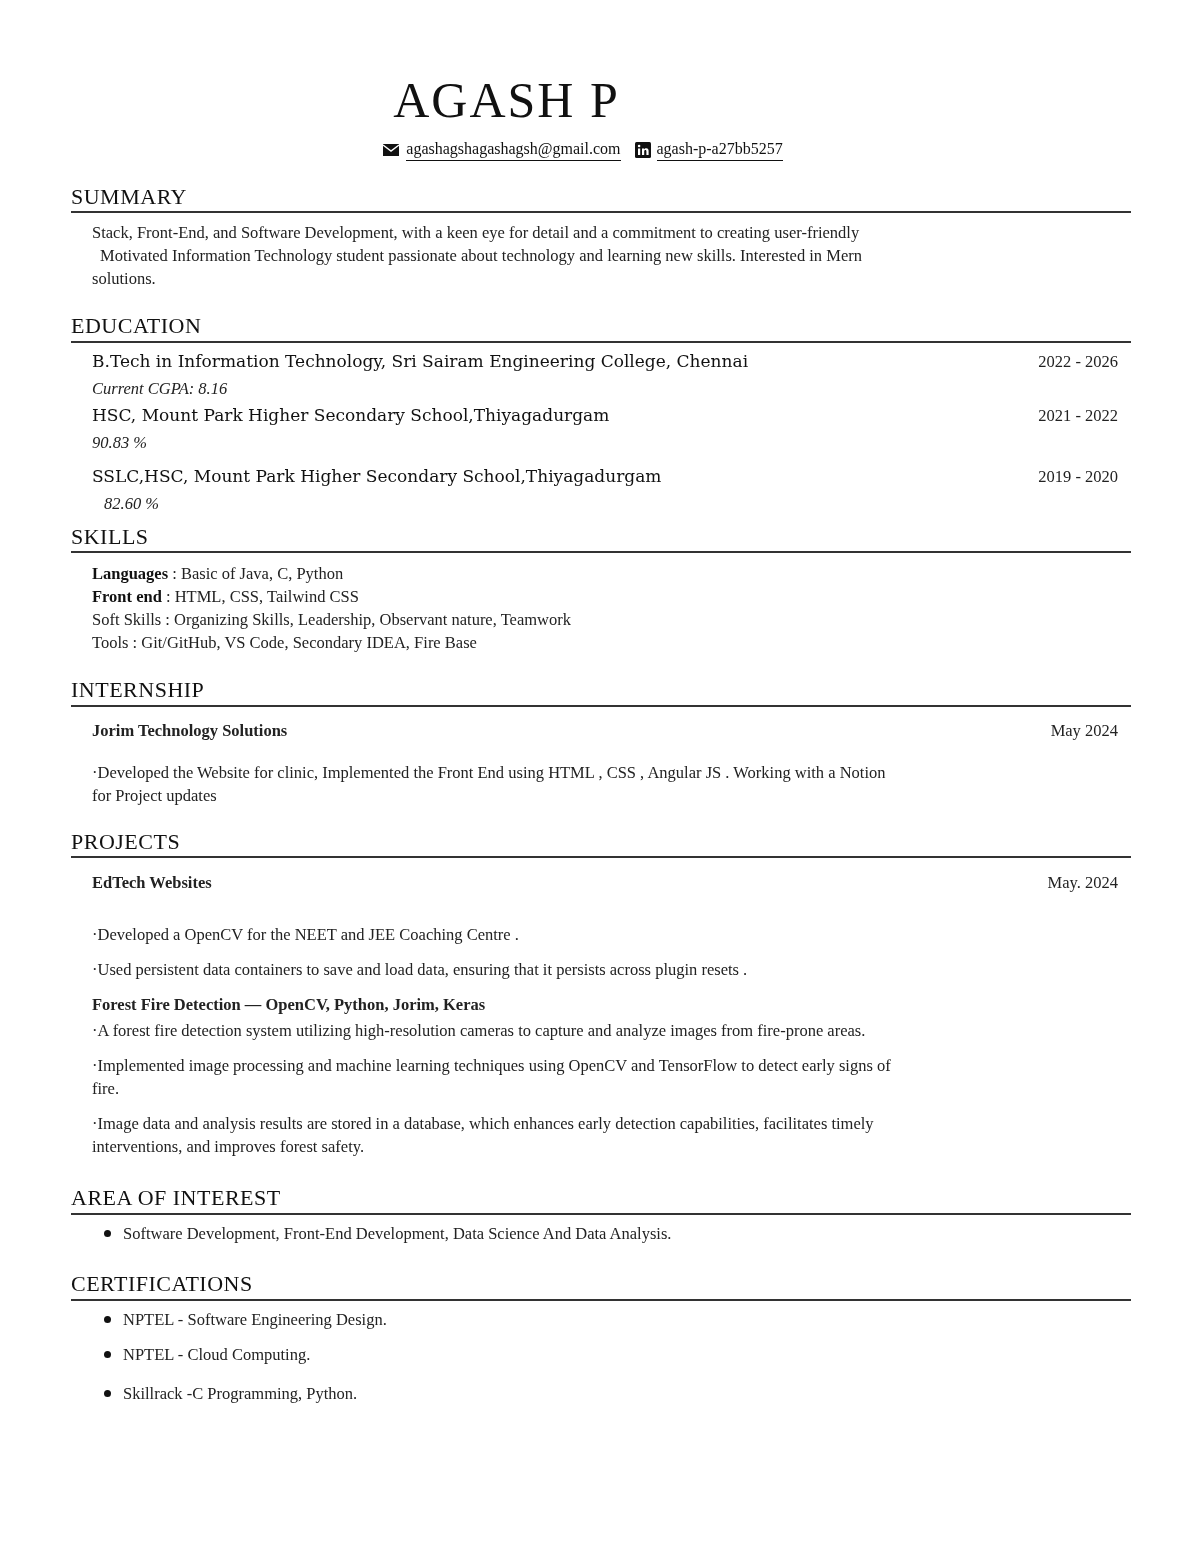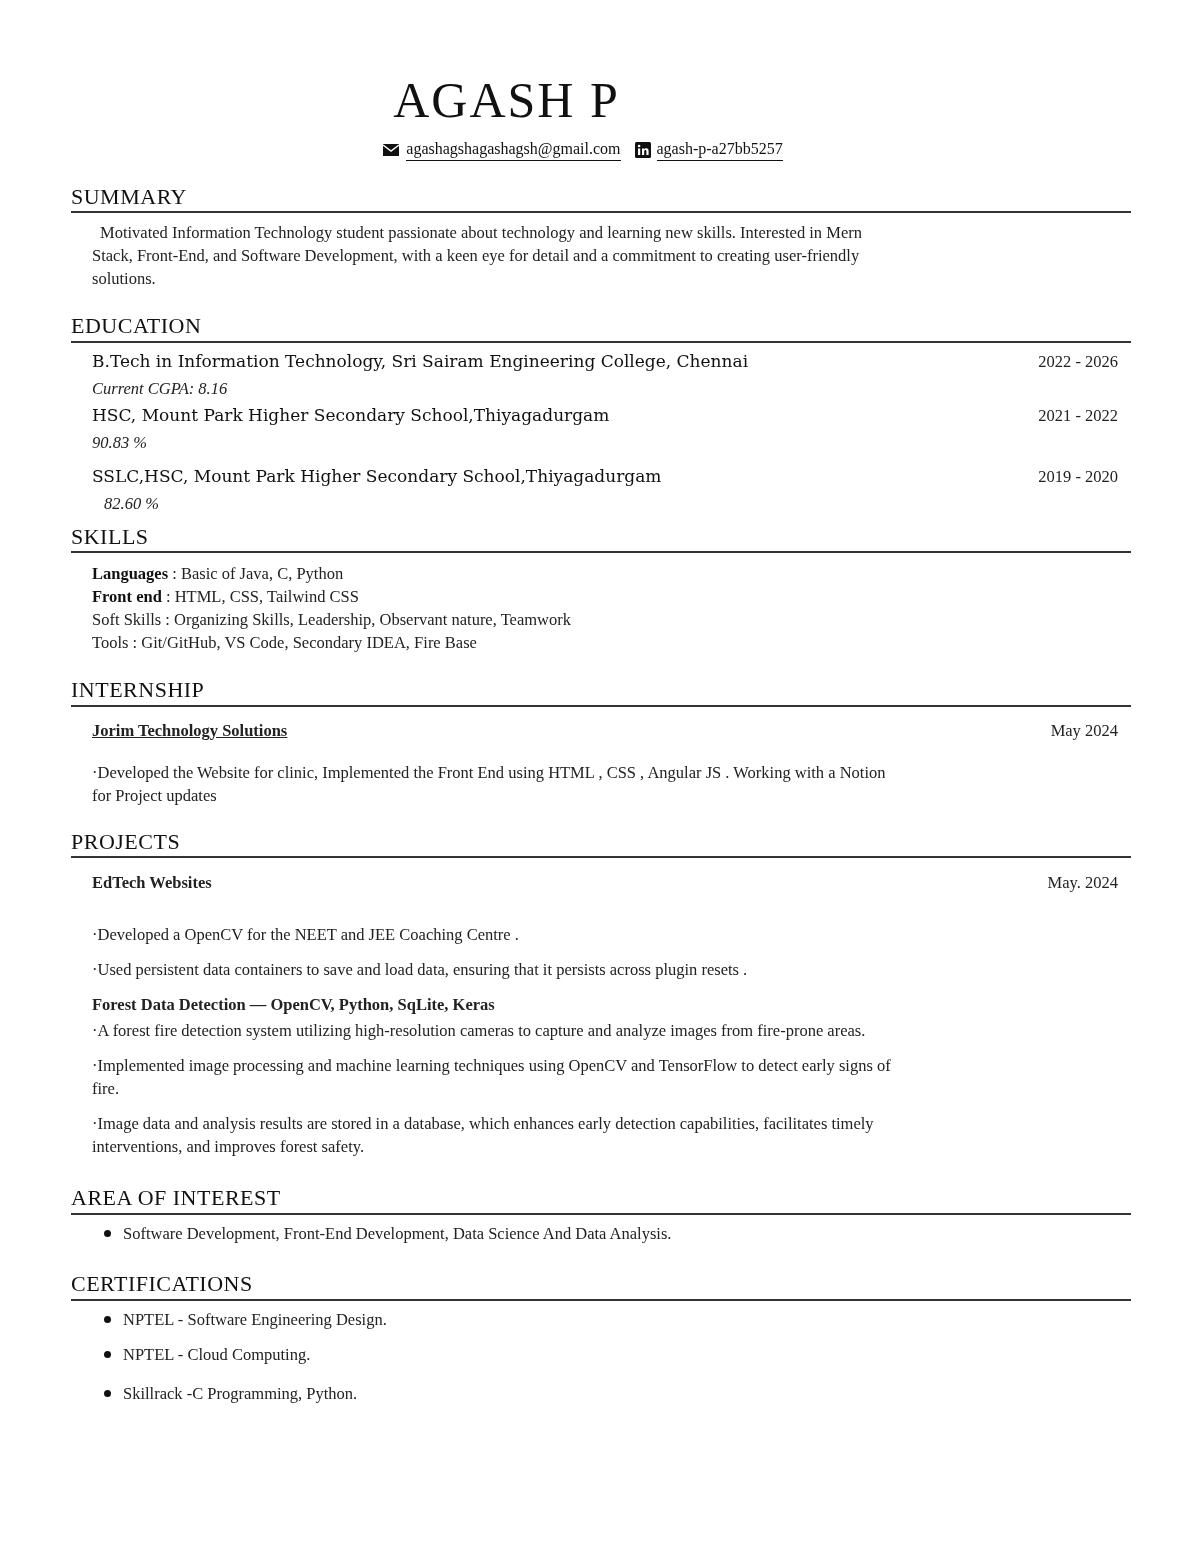--- a/index.html
+++ b/index.html
@@ -30,21 +30,21 @@
       left: 71px;
       font-family: "Liberation Serif", serif;
       font-size: 22px; line-height: 26px; letter-spacing: 0.5px;
       color: #111;
     }
     .rule { left: 71px; width: 1060px; height: 2px; background: #333; }
     .txt {
       font-family: "Liberation Serif", serif;
       font-size: 16.5px; line-height: 23px; color: #222;
     }
-    .bold { font-weight: bold; text-decoration: underline; }
+    .bold { font-weight: bold; }
     .edu-title { font-family: "DejaVu Serif", serif; font-size: 17px; line-height: 22px; color: #111; }
     .italic { font-style: italic; }
     .right { right: 82px; text-align: right; }
     .bullet-dot {
       display: inline-block; width: 7px; height: 7px; border-radius: 50%;
       background: #111; margin-right: 12px; vertical-align: middle; position: relative; top: -2px;
     }
     .label-b { font-weight: bold; color: #111; }
   </style>
 </head>
@@ -66,22 +66,22 @@
       <circle cx="4.1" cy="4" r="1.3" fill="#fff"></circle>
       <path d="M7 6.5h2.1v1c.4-.7 1.2-1.2 2.2-1.2 1.7 0 2.3 1.1 2.3 2.8V13h-2.2V9.5c0-.9-.2-1.5-1-1.5-.9 0-1.2.6-1.2 1.5V13H7z" fill="#fff"></path>
     </svg>
     <a>agash-p-a27bb5257</a>
   </span>
 </div>
 
 <div class="abs sec-title" style="top:184px">SUMMARY</div>
 <div class="abs rule" style="top:211px"></div>
 <div class="abs txt" style="left:92px; top:221px; width:1040px;">
+  <div>Stack, Front-End, and Software Development, with a keen eye for detail and a commitment to creating user-friendly</div>
   <div style="padding-left:8px">Motivated Information Technology student passionate about technology and learning new skills. Interested in Mern</div>
-  <div>Stack, Front-End, and Software Development, with a keen eye for detail and a commitment to creating user-friendly</div>
   <div>solutions.</div>
 </div>
 
 <div class="abs sec-title" style="top:313px">EDUCATION</div>
 <div class="abs rule" style="top:341px"></div>
 
 <div class="abs edu-title" style="left:92px; top:350px">B.Tech in Information Technology, Sri Sairam Engineering College, Chennai</div>
 <div class="abs txt right" style="top:350px">2022 - 2026</div>
 <div class="abs txt italic" style="left:92px; top:377px">Current CGPA: 8.16</div>
 
@@ -111,21 +111,21 @@
   <div>for Project updates</div>
 </div>
 
 <div class="abs sec-title" style="top:829px">PROJECTS</div>
 <div class="abs rule" style="top:856px"></div>
 <div class="abs txt" style="left:92px; top:871px; font-weight:600">EdTech Websites</div>
 <div class="abs txt right" style="top:871px">May. 2024</div>
 <div class="abs txt" style="left:92px; top:923px">·Developed a OpenCV for the NEET and JEE Coaching Centre .</div>
 <div class="abs txt" style="left:92px; top:958px">·Used persistent data containers to save and load data, ensuring that it persists across plugin resets .</div>
 
-<div class="abs txt" style="left:92px; top:993px; font-weight:600">Forest Data Detection — OpenCV, Python, SqLite, Keras</div>
+<div class="abs txt" style="left:92px; top:993px; font-weight:600">Forest Fire Detection — OpenCV, Python, Jorim, Keras</div>
 <div class="abs txt" style="left:92px; top:1019px">·A forest fire detection system utilizing high-resolution cameras to capture and analyze images from fire-prone areas.</div>
 <div class="abs txt" style="left:92px; top:1054px">·Implemented image processing and machine learning techniques using OpenCV and TensorFlow to detect early signs of</div>
 <div class="abs txt" style="left:92px; top:1077px">fire.</div>
 <div class="abs txt" style="left:92px; top:1112px">·Image data and analysis results are stored in a database, which enhances early detection capabilities, facilitates timely</div>
 <div class="abs txt" style="left:92px; top:1135px">interventions, and improves forest safety.</div>
 
 <div class="abs sec-title" style="top:1185px">AREA OF INTEREST</div>
 <div class="abs rule" style="top:1213px"></div>
 <div class="abs txt" style="left:104px; top:1222px">
   <span class="bullet-dot"></span><span>Software Development, Front-End Development, Data Science And Data Analysis.</span>

